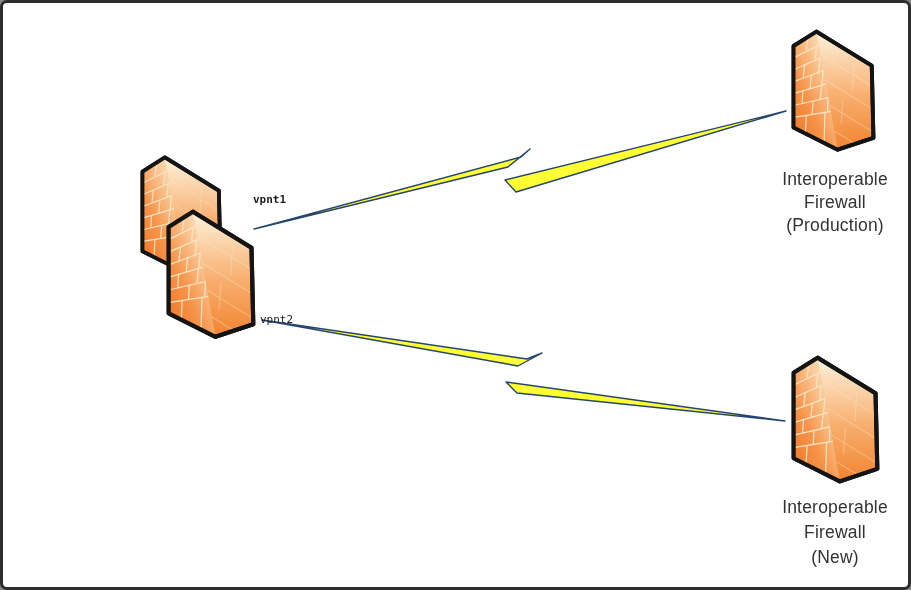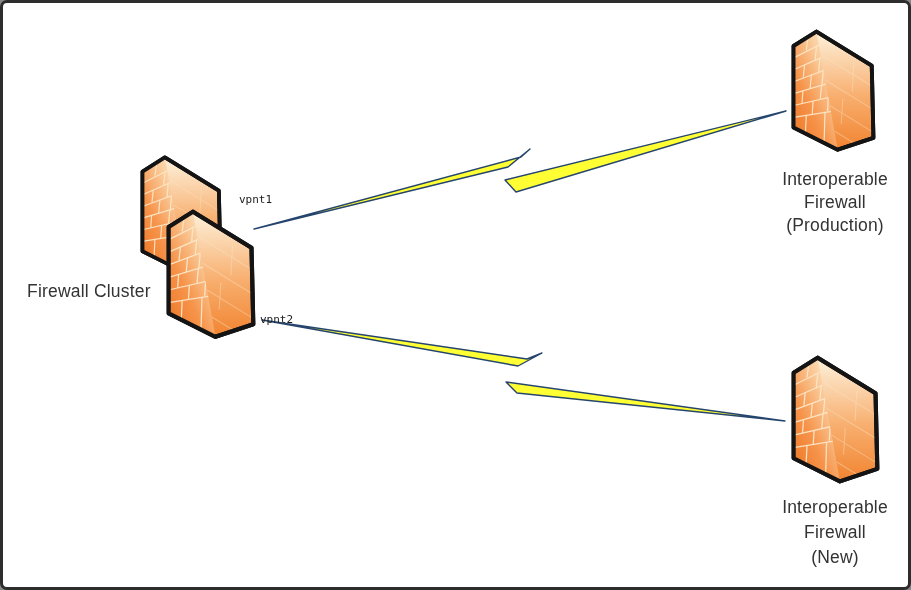--- a/index.html
+++ b/index.html
@@ -11,21 +11,21 @@
   #scene { position:absolute; left:0; top:0; width:911px; height:590px; }
   .lbl { position:absolute; color:#333333; }
   .node-label { font-size:17.5px; line-height:23px; letter-spacing:0.2px; }
   .node-label-multi { width:184px; text-align:center; }
   .conn-label {
     font-family:"DejaVu Sans Mono", monospace; font-size:11px; color:#1b1b1b;
   }
   #cluster-label { left:24px; top:277px; }
   #production-label { left:740px; top:165px; }
   #new-label { left:740px; top:492px; line-height:25px; }
-  #vpnt1-label { left:236px; top:190px; }
+  #vpnt1-label { left:250px; top:190px;font-weight:bold; }
   #vpnt2-label { left:257px; top:310px; }
 </style>
 </head>
 <body>
 
 <div id="canvas">
 
   <svg id="scene" viewBox="0 0 911 590">
     <defs>
       <linearGradient id="gFront" x1="0" y1="1" x2="0.85" y2="0">
@@ -92,21 +92,20 @@
       <polygon points="259,317 524,356 539,350 515,363"></polygon>
     </g>
 
     <use href="#fw-icon" transform="translate(137,152) scale(0.83)"></use>
     <use href="#fw-icon" transform="translate(163,206) scale(0.9)"></use>
 
     <use href="#fw-icon" transform="translate(788,26) scale(0.85)"></use>
     <use href="#fw-icon" transform="translate(788,352) scale(0.89)"></use>
   </svg>
 
-  <div id="cluster-label" class="lbl node-label">Firewall Cluster</div>
 
   <div id="vpnt1-label" class="lbl conn-label">vpnt1</div>
 
   <div id="vpnt2-label" class="lbl conn-label">vpnt2</div>
 
   <div id="production-label" class="lbl node-label node-label-multi">
     <div>Interoperable</div>
     <div>Firewall</div>
     <div>(Production)</div>
   </div>

